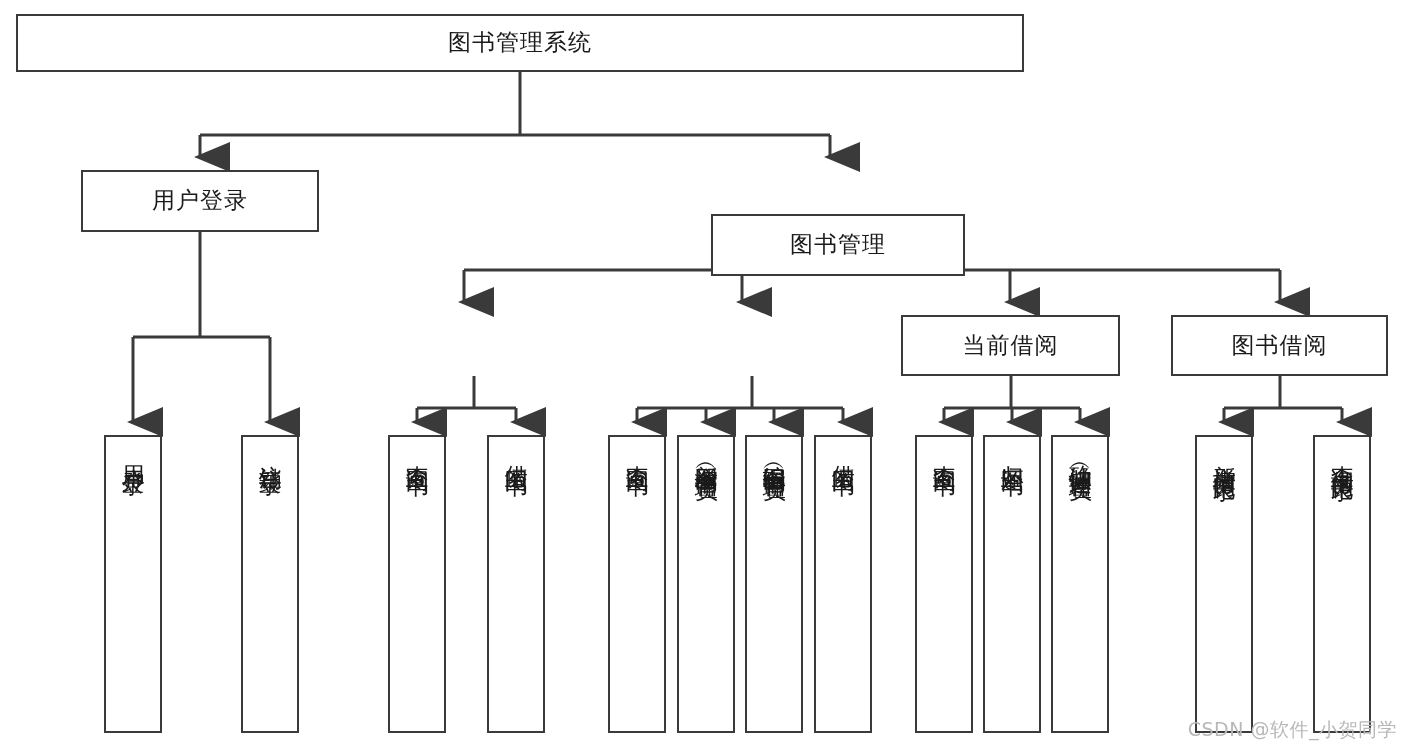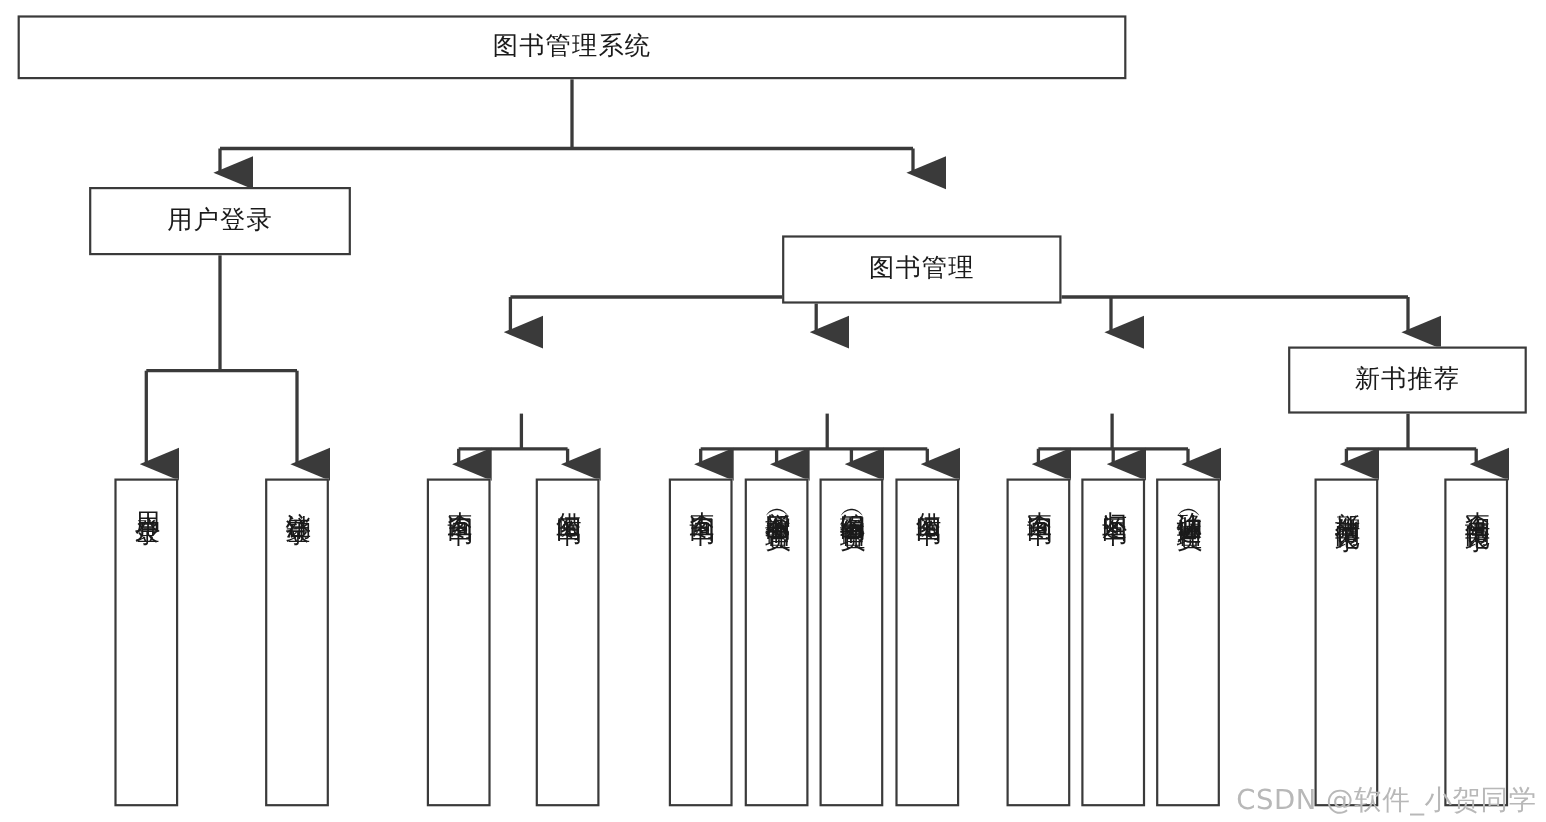--- a/index.html
+++ b/index.html
@@ -57,21 +57,21 @@
     white-space: nowrap;
     color: #1a1a1a;
   }
   .vert.tall .vtext {
     letter-spacing: 2px;
   }
   #watermark {
     position: absolute;
     right: 8px;
     bottom: 4px;
-    font-size: 25px;
+    font-size: 19px;
     color: #b8b8b8;
     letter-spacing: 0.5px;
     white-space: nowrap;
   }
 </style>
 </head>
 <body>
 
 <div id="canvas">
 
@@ -129,22 +129,25 @@
     <span>图书管理系统</span>
   </div>
 
   <div class="node horiz" style="left: 81px; top: 170px; width: 238px; height: 62px;">
     <span>用户登录</span>
   </div>
   <div class="node horiz" style="left: 711px; top: 170px; width: 254px; height: 62px; margin-top: 44px;">
     <span>图书管理</span>
   </div>
 
+  <div class="node horiz" style="left: 901px; top: 315px; width: 219px; height: 61px;">
+    <span>当前借阅</span>
+  </div>
   <div class="node horiz" style="left: 1171px; top: 315px; width: 217px; height: 61px;">
-    <span>新书推荐</span>
+    <span>图书借阅</span>
   </div>
 
   <div class="node vert" style="left: 104px; top: 435px; width: 58px; height: 298px;">
     <span class="vtext">用户登录</span>
   </div>
   <div class="node vert" style="left: 241px; top: 435px; width: 58px; height: 298px;">
     <span class="vtext">注销登录</span>
   </div>
   <div class="node vert" style="left: 388px; top: 435px; width: 58px; height: 298px;">
     <span class="vtext">查询图书</span>

